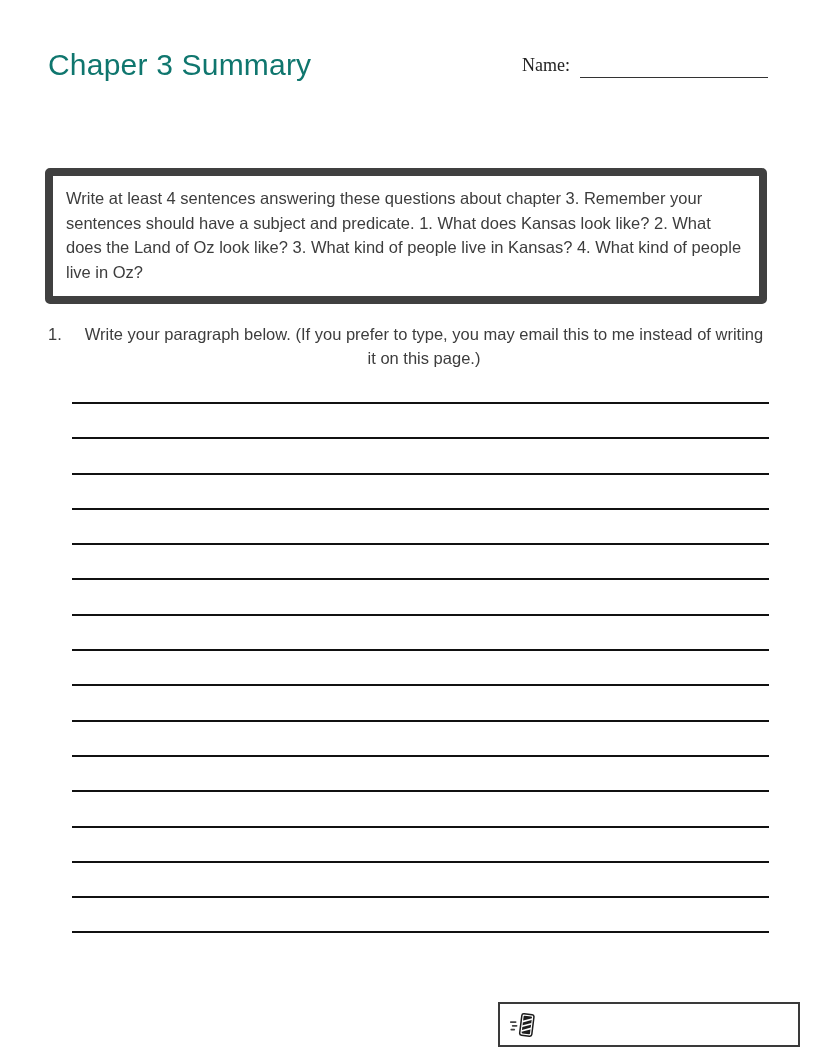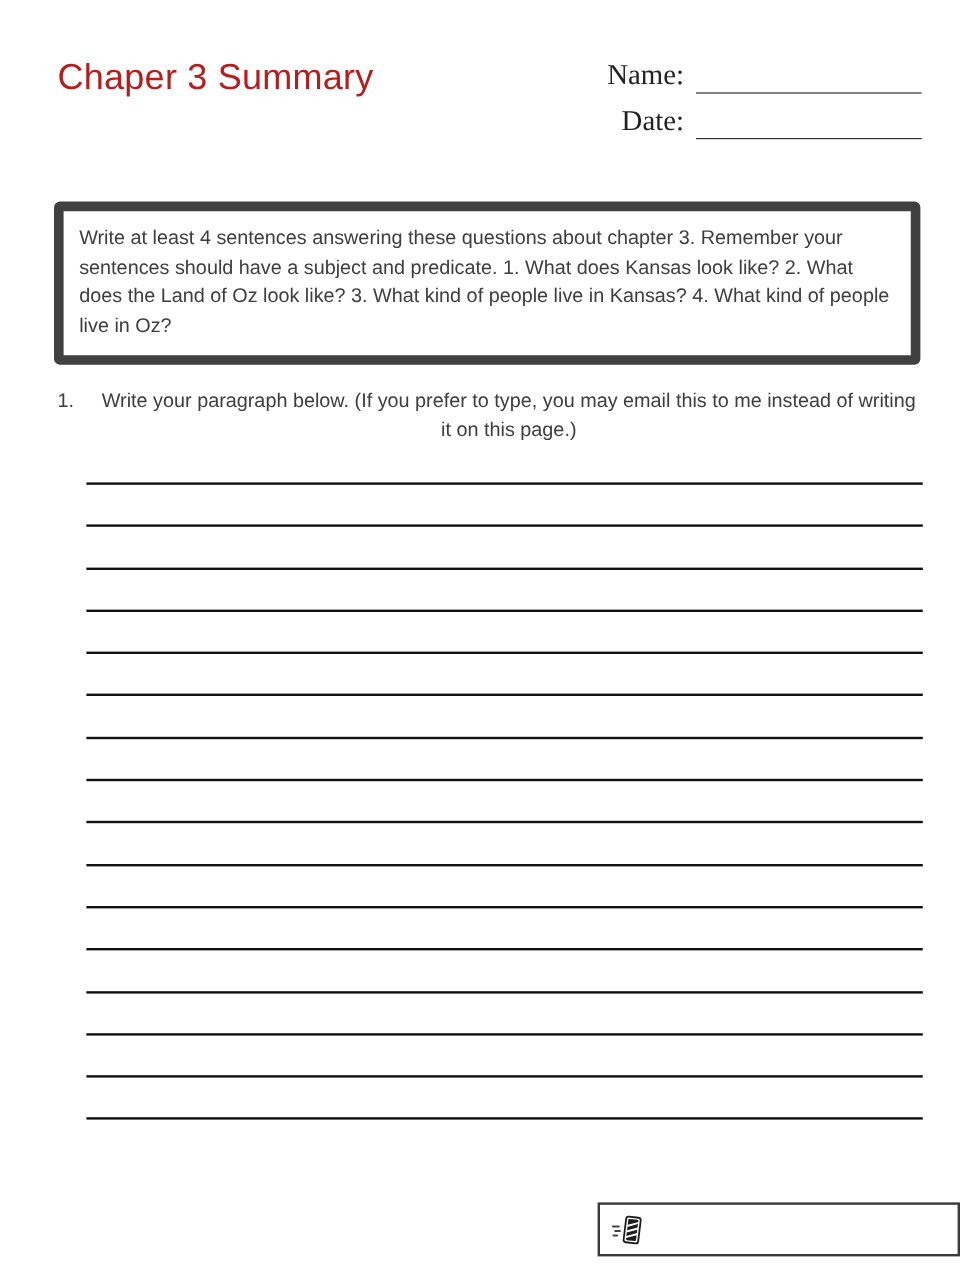--- a/index.html
+++ b/index.html
@@ -14,39 +14,39 @@
     overflow: hidden;
     margin: 0 auto;
   }
 
   .page-title {
     position: absolute;
     left: 48px;
     top: 48px;
     font-size: 30px;
     font-weight: 400;
-    color: #b91c1c;
+    color: #0f766e;
     letter-spacing: 0.2px;
   }
 
   .field-row {
     position: absolute;
     left: 500px;
     width: 268px;
     height: 28px;
     display: flex;
     align-items: flex-end;
   }
   .field-row.name-row { top: 50px; }
   .field-row.date-row { top: 88px; }
   .field-label {
     width: 70px;
     text-align: right;
     font-family: "Liberation Serif", serif;
-    font-size: 24px;
+    font-size: 18px;
     color: #222222;
     line-height: 1.1;
     padding-bottom: 2px;
   }
   .field-blank {
     flex: 1;
     margin-left: 10px;
     height: 0;
     border-bottom: 1.5px solid #333333;
   }
@@ -123,24 +123,20 @@
 
 <div class="page">
 
   <h1 class="page-title">Chaper 3 Summary</h1>
 
   <div class="field-row name-row">
     <span class="field-label">Name:</span>
     <span class="field-blank"></span>
   </div>
 
-  <div class="field-row date-row">
-    <span class="field-label">Date:</span>
-    <span class="field-blank"></span>
-  </div>
 
   <div class="instruction-box">Write at least 4 sentences answering these questions about chapter 3. Remember your sentences should have a subject and predicate. 1. What does Kansas look like? 2. What does the Land of Oz look like? 3. What kind of people live in Kansas? 4. What kind of people live in Oz?</div>
 
   <div class="question-item">
     <span class="question-number">1.</span>
     <span class="question-text">Write your paragraph below. (If you prefer to type, you may email this to me instead of writing it on this page.)</span>
   </div>
 
   <div class="writing-lines">
       <div class="writing-line"></div>

